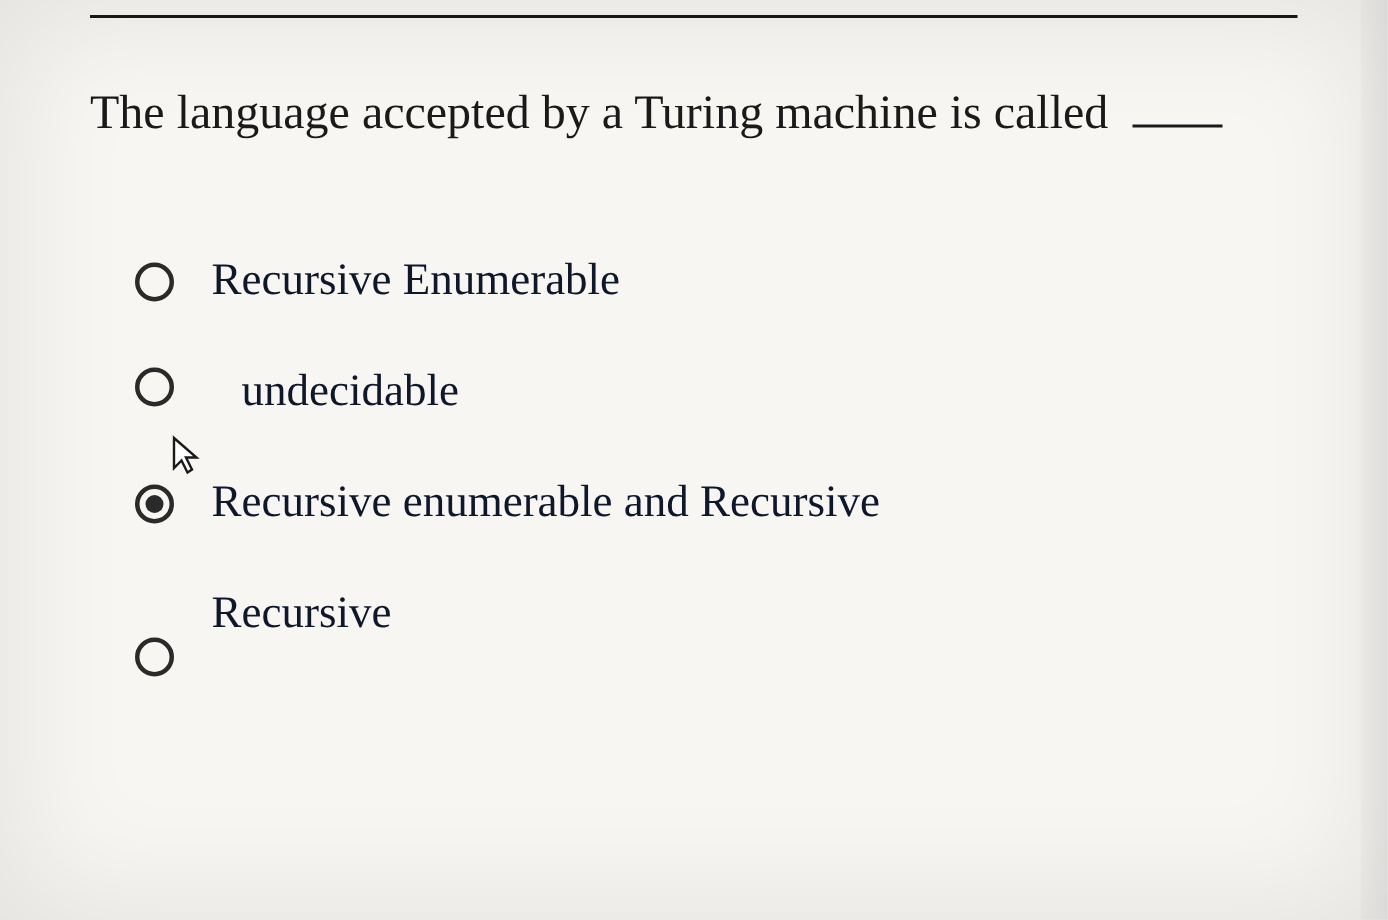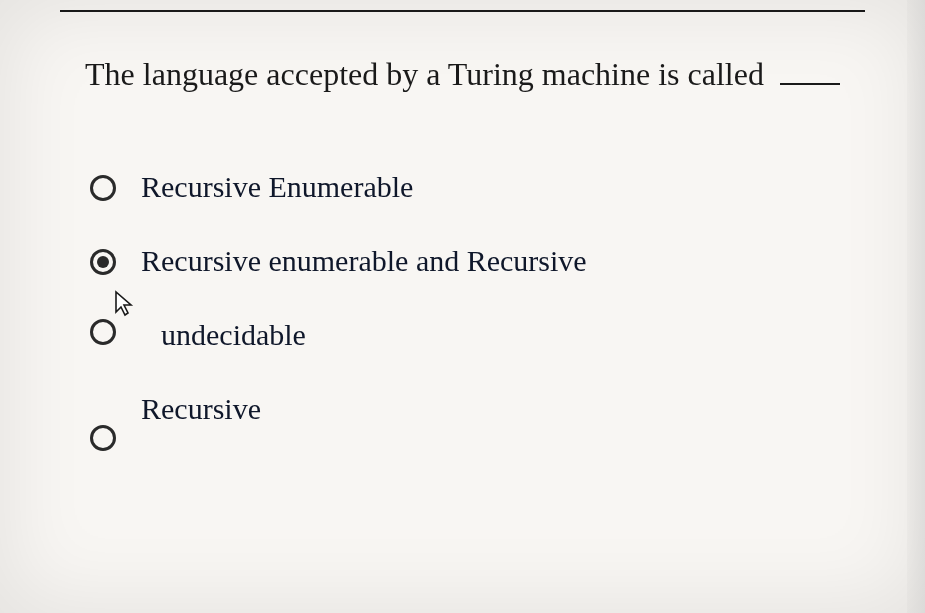--- a/index.html
+++ b/index.html
@@ -11,21 +11,20 @@
       width: 925px;
       height: 613px;
       background: #f8f6f3;
       font-family: Georgia, 'Times New Roman', serif;
       position: relative;
       overflow: hidden;
     }
     .page {
       padding: 10px 60px 40px 60px;
       position: relative;
-      text-align: center;
     }
     .top-line {
       border-top: 2px solid #1a1a1a;
       margin-bottom: 40px;
       width: 100%;
     }
     .question {
       font-size: 32px;
       color: #1a1a1a;
       margin-bottom: 70px;
@@ -119,28 +118,28 @@
     <span>The language accepted by a Turing machine is called</span>
     <span class="blank"></span>
   </div>
 
   <div class="options">
     <div class="option option-1">
       <div class="radio"></div>
       <div class="option-label">Recursive Enumerable</div>
     </div>
 
+    <div class="option option-3">
+      <div class="radio"></div>
+      <div class="option-label">undecidable</div>
+    </div>
+
     <div class="option option-2">
       <div class="radio selected"></div>
       <div class="option-label">Recursive enumerable and Recursive</div>
-    </div>
-
-    <div class="option option-3">
-      <div class="radio"></div>
-      <div class="option-label">undecidable</div>
     </div>
 
     <div class="option option-4">
       <div class="radio"></div>
       <div class="option-label">Recursive</div>
     </div>
   </div>
 
   <svg class="cursor" viewBox="0 0 20 28">
     <path d="M 2 2 L 2 22 L 7 17 L 11 25 L 14 23 L 10 15 L 17 15 Z" fill="#ffffff" stroke="#1a1a1a" stroke-width="1.6"></path>

